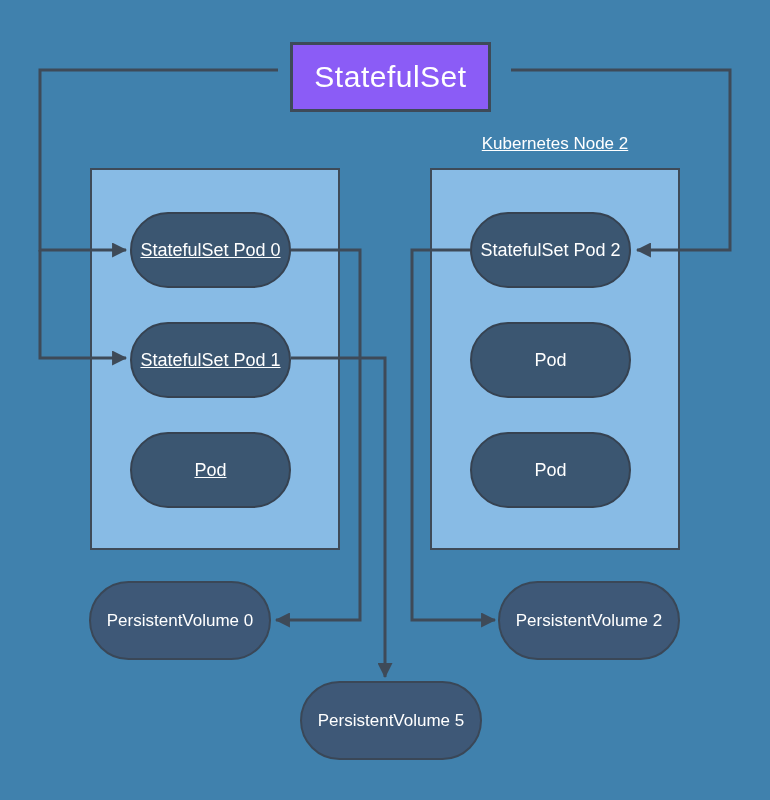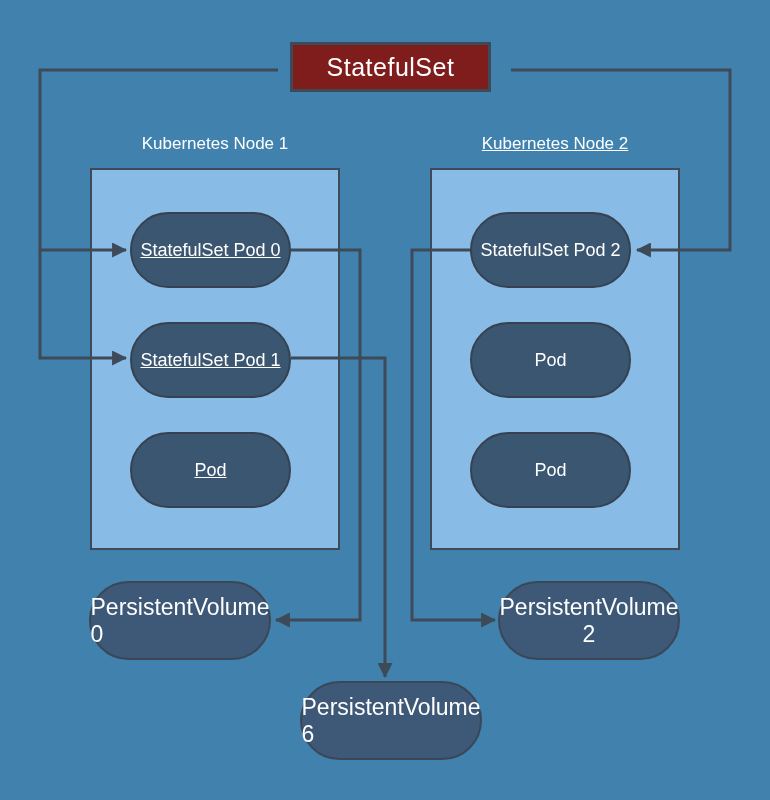--- a/index.html
+++ b/index.html
@@ -14,25 +14,25 @@
     background: #4081ad;
     overflow: hidden;
     font-family: "Liberation Sans", "DejaVu Sans", sans-serif;
     color: #ffffff;
     -webkit-font-smoothing: antialiased;
   }
   .abs { position: absolute; box-sizing: border-box; }
 
   .ss-box {
     left: 290px; top: 42px;
-    width: 201px; height: 50px;
-    background: #7f1d1d;
+    width: 201px; height: 70px;
+    background: #8b5cf6;
     border: 3px solid #3e4a58;
     display: flex; align-items: center; justify-content: center;
-    font-size: 25px;
+    font-size: 30px;
     letter-spacing: 0.5px;
     z-index: 3;
   }
 
   .node-box {
     top: 168px;
     width: 250px; height: 382px;
     background: #88bbe5;
     border: 2px solid #3e4a58;
     z-index: 1;
@@ -64,21 +64,21 @@
   .pod.row0 { top: 212px; }
   .pod.row1 { top: 322px; }
   .pod.row2 { top: 432px; }
 
   .volume {
     width: 182px; height: 79px;
     background: #3e5877;
     border: 2px solid #3a4757;
     border-radius: 40px;
     display: flex; align-items: center; justify-content: center;
-    font-size: 23px;
+    font-size: 17px;
     z-index: 2;
   }
   #volume-0 { left: 89px;  top: 581px; }
   #volume-1 { left: 300px; top: 681px; }
   #volume-2 { left: 498px; top: 581px; text-align: center; }
 
   #connector-svg {
     left: 0; top: 0;
     width: 770px; height: 800px;
     z-index: 4;
@@ -92,21 +92,20 @@
   }
 </style>
 </head>
 <body>
 
 <div id="canvas">
 
   <div class="abs node-box" id="node1-box"></div>
   <div class="abs node-box" id="node2-box"></div>
 
-  <div class="abs node-label" id="node1-label">Kubernetes Node 1</div>
   <div class="abs node-label" id="node2-label">Kubernetes Node 2</div>
 
   <div class="abs pod col1 row0">
     <span>StatefulSet Pod 0</span>
   </div>
   <div class="abs pod col1 row1">
     <span>StatefulSet Pod 1</span>
   </div>
   <div class="abs pod col1 row2">
     <span>Pod</span>
@@ -119,21 +118,21 @@
     <span>Pod</span>
   </div>
   <div class="abs pod col2 row2">
     <span>Pod</span>
   </div>
 
   <div class="abs volume" id="volume-0">
     <span>PersistentVolume 0</span>
   </div>
   <div class="abs volume" id="volume-1">
-    <span>PersistentVolume 6</span>
+    <span>PersistentVolume 5</span>
   </div>
   <div class="abs volume" id="volume-2">
     <span>PersistentVolume 2</span>
   </div>
 
   <div class="abs ss-box">
     <span>StatefulSet</span>
   </div>
 
   <svg id="connector-svg" class="abs" viewBox="0 0 770 800" xmlns="http://www.w3.org/2000/svg">

